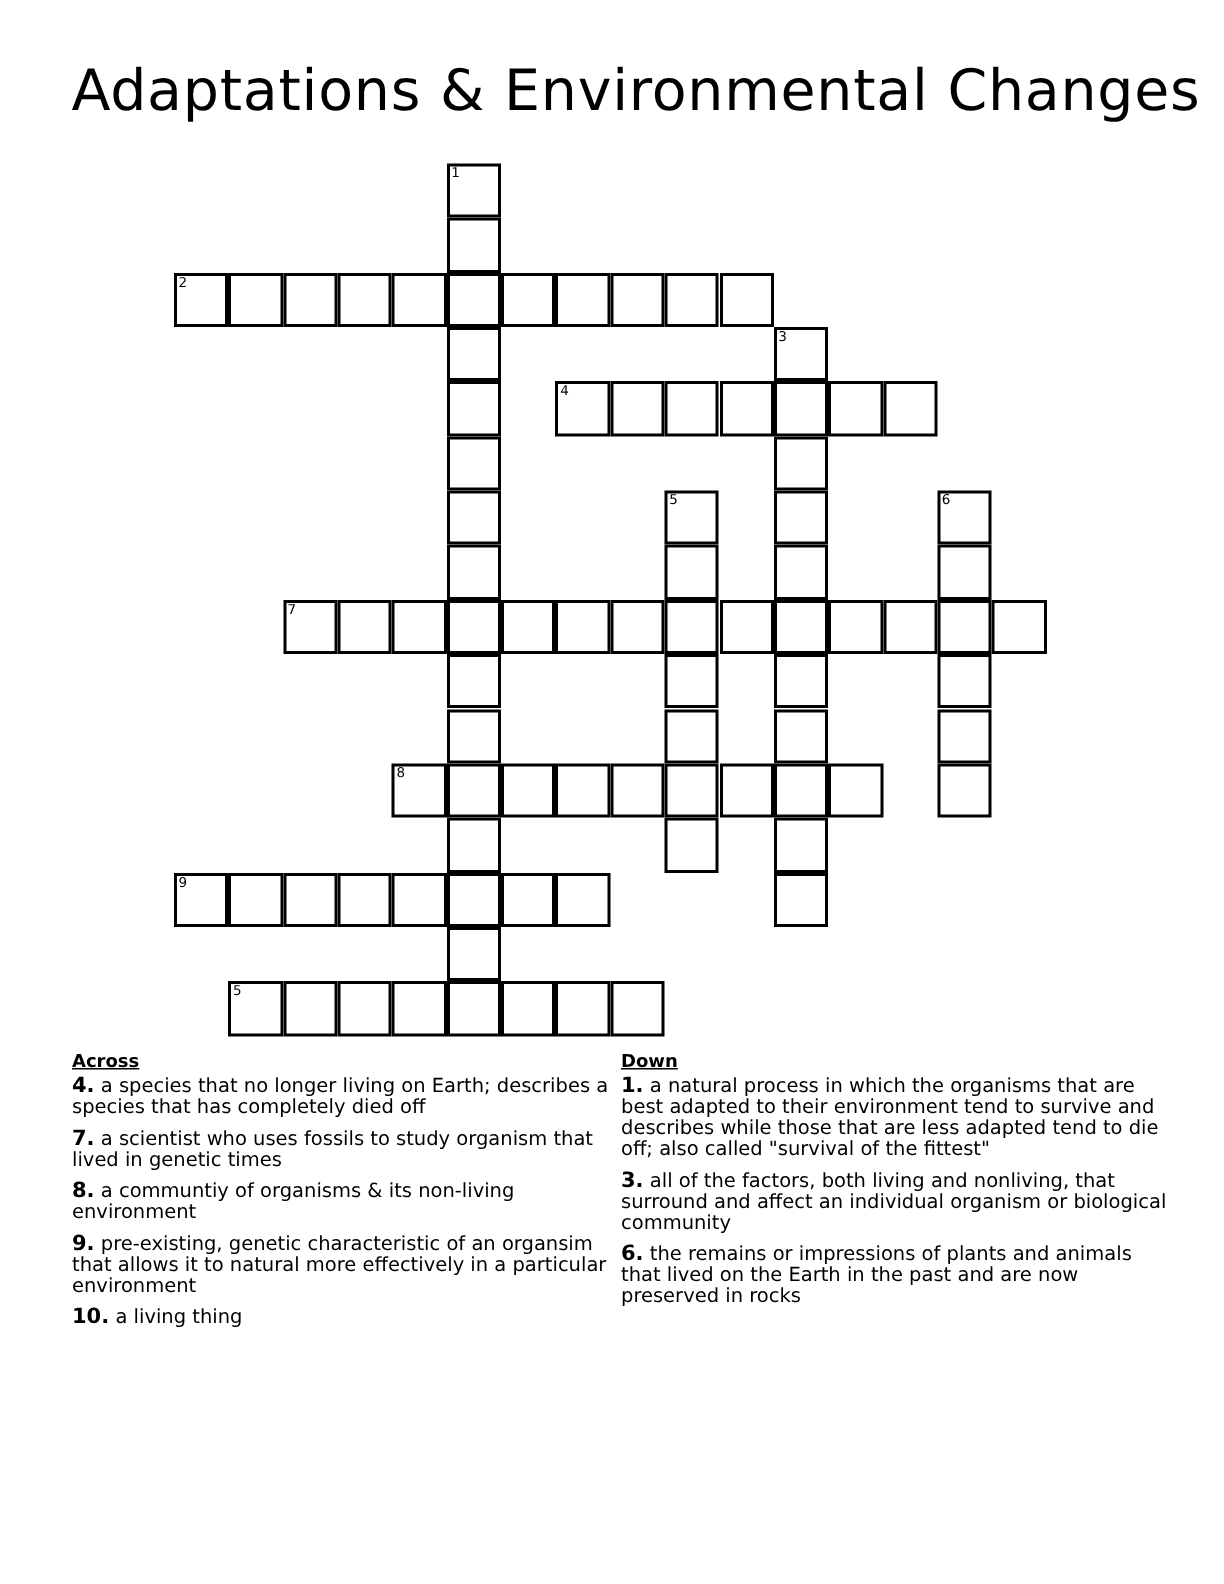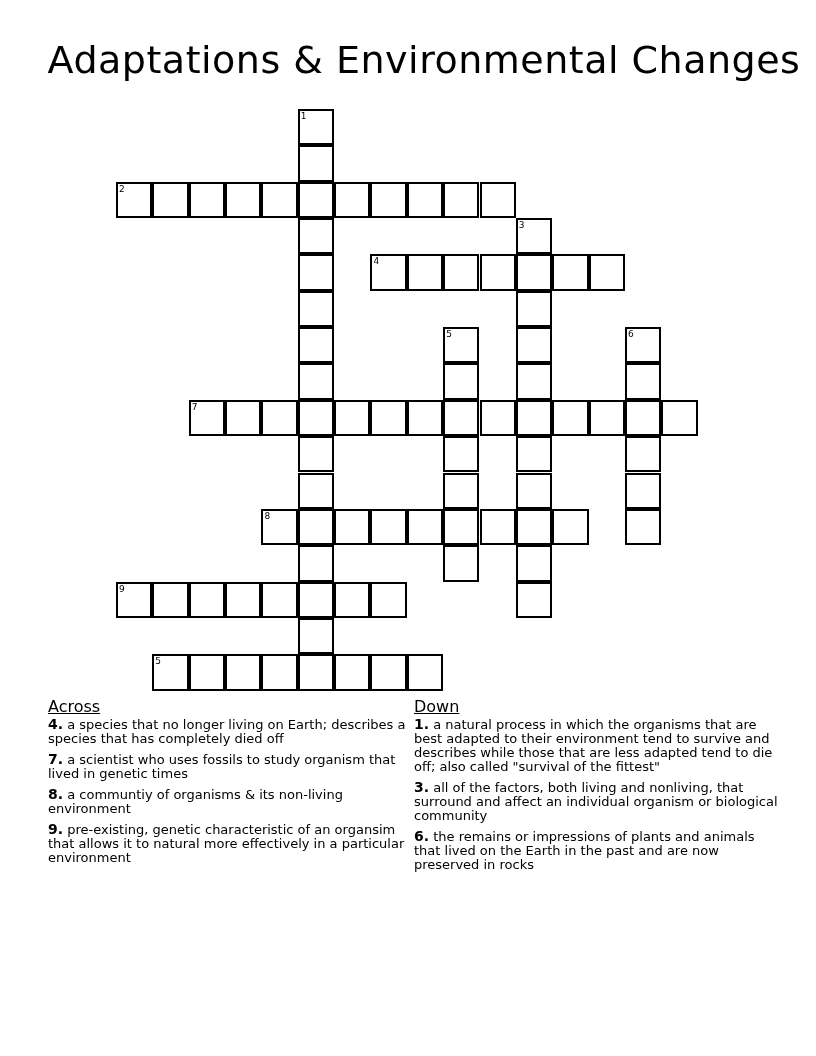--- a/index.html
+++ b/index.html
@@ -4,21 +4,21 @@
 <style>
   html, body { margin: 0; padding: 0; background: #ffffff; }
   body { width: 816px; height: 1056px; position: relative; overflow: hidden; font-family: "DejaVu Sans", sans-serif; color: #000; }
   .title { position: absolute; left: 16px; top: 38px; width: 816px; text-align: center; font-size: 38px; font-family: "DejaVu Sans", sans-serif; font-weight: normal; letter-spacing: 0.5px; }
   #grid { position: absolute; left: 117px; top: 110px; width: 620px; height: 590px; }
   .cell { position: absolute; width: 36.35px; height: 36.35px; box-sizing: border-box; border: 2px solid #000; background: #fff; margin-left: -1px; margin-top: -1px; }
   .cell .num { position: absolute; left: 1px; top: 0px; font-size: 9px; line-height: 10px; font-family: "DejaVu Sans", sans-serif; }
   .clues { position: absolute; top: 700px; font-size: 13px; line-height: 14px; }
   .clues.across { left: 48px; width: 360px; }
   .clues.down { left: 414px; width: 365px; }
-  .clues h3 { margin: 0 0 3px 0; font-size: 16px; font-weight: normal; text-decoration: underline; }
+  .clues h3 { margin: 0 0 3px 0; font-size: 12px; font-weight: bold; text-decoration: underline; }
   .clue { margin: 0 0 6px 0; }
   .clue .n { font-weight: bold; font-size: 14px; }
 </style>
 </head>
 <body>
 
 <div class="title">Adaptations &amp; Environmental Changes</div>
 
 <div id="grid">
     <div class="cell" style="left: 181.75px; top: 0px;">
@@ -128,20 +128,21 @@
     <div class="cell" style="left: 254.45px; top: 545.25px;"></div>
     <div class="cell" style="left: 290.8px; top: 545.25px;"></div>
   </div>
 
 <div class="clues across">
   <h3>Across</h3>
   <div class="clue"><span class="n">4.</span><span> a species that no longer living on Earth; describes a species that has completely died off</span></div>
   <div class="clue"><span class="n">7.</span><span> a scientist who uses fossils to study organism that lived in genetic times</span></div>
   <div class="clue"><span class="n">8.</span><span> a communtiy of organisms &amp; its non-living environment</span></div>
   <div class="clue"><span class="n">9.</span><span> pre-existing, genetic characteristic of an organsim that allows it to natural more effectively in a particular environment</span></div>
+  <div class="clue"><span class="n">10.</span><span> a living thing</span></div>
 </div>
 
 <div class="clues down">
   <h3>Down</h3>
   <div class="clue"><span class="n">1.</span><span> a natural process in which the organisms that are best adapted to their environment tend to survive and describes while those that are less adapted tend to die off; also called "survival of the fittest"</span></div>
   <div class="clue"><span class="n">3.</span><span> all of the factors, both living and nonliving, that surround and affect an individual organism or biological community</span></div>
   <div class="clue"><span class="n">6.</span><span> the remains or impressions of plants and animals that lived on the Earth in the past and are now preserved in rocks</span></div>
 </div>
 
 </body></html>

